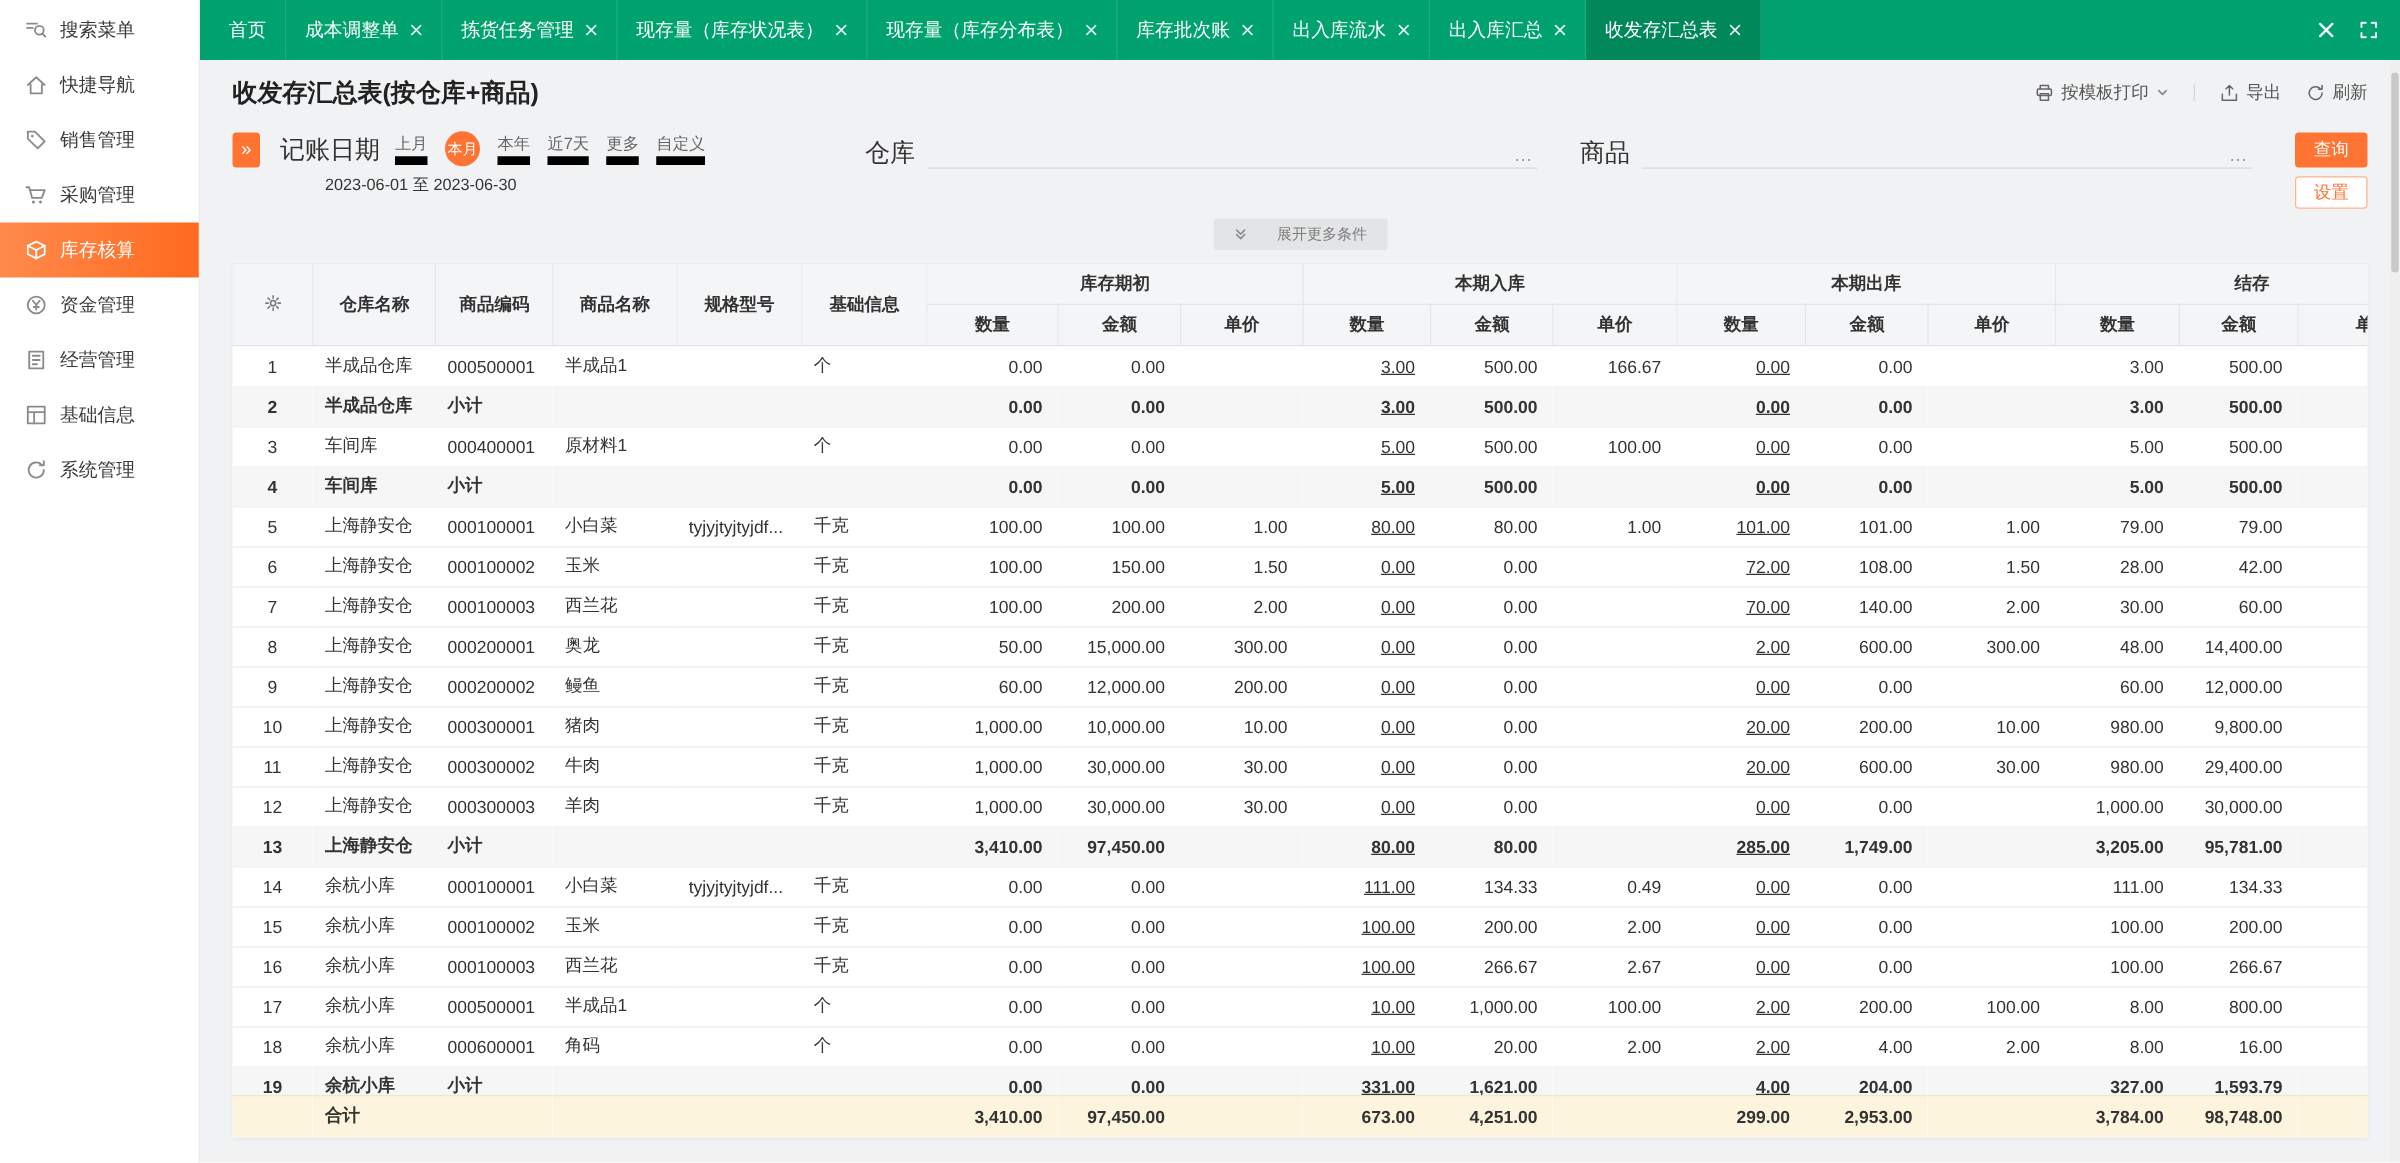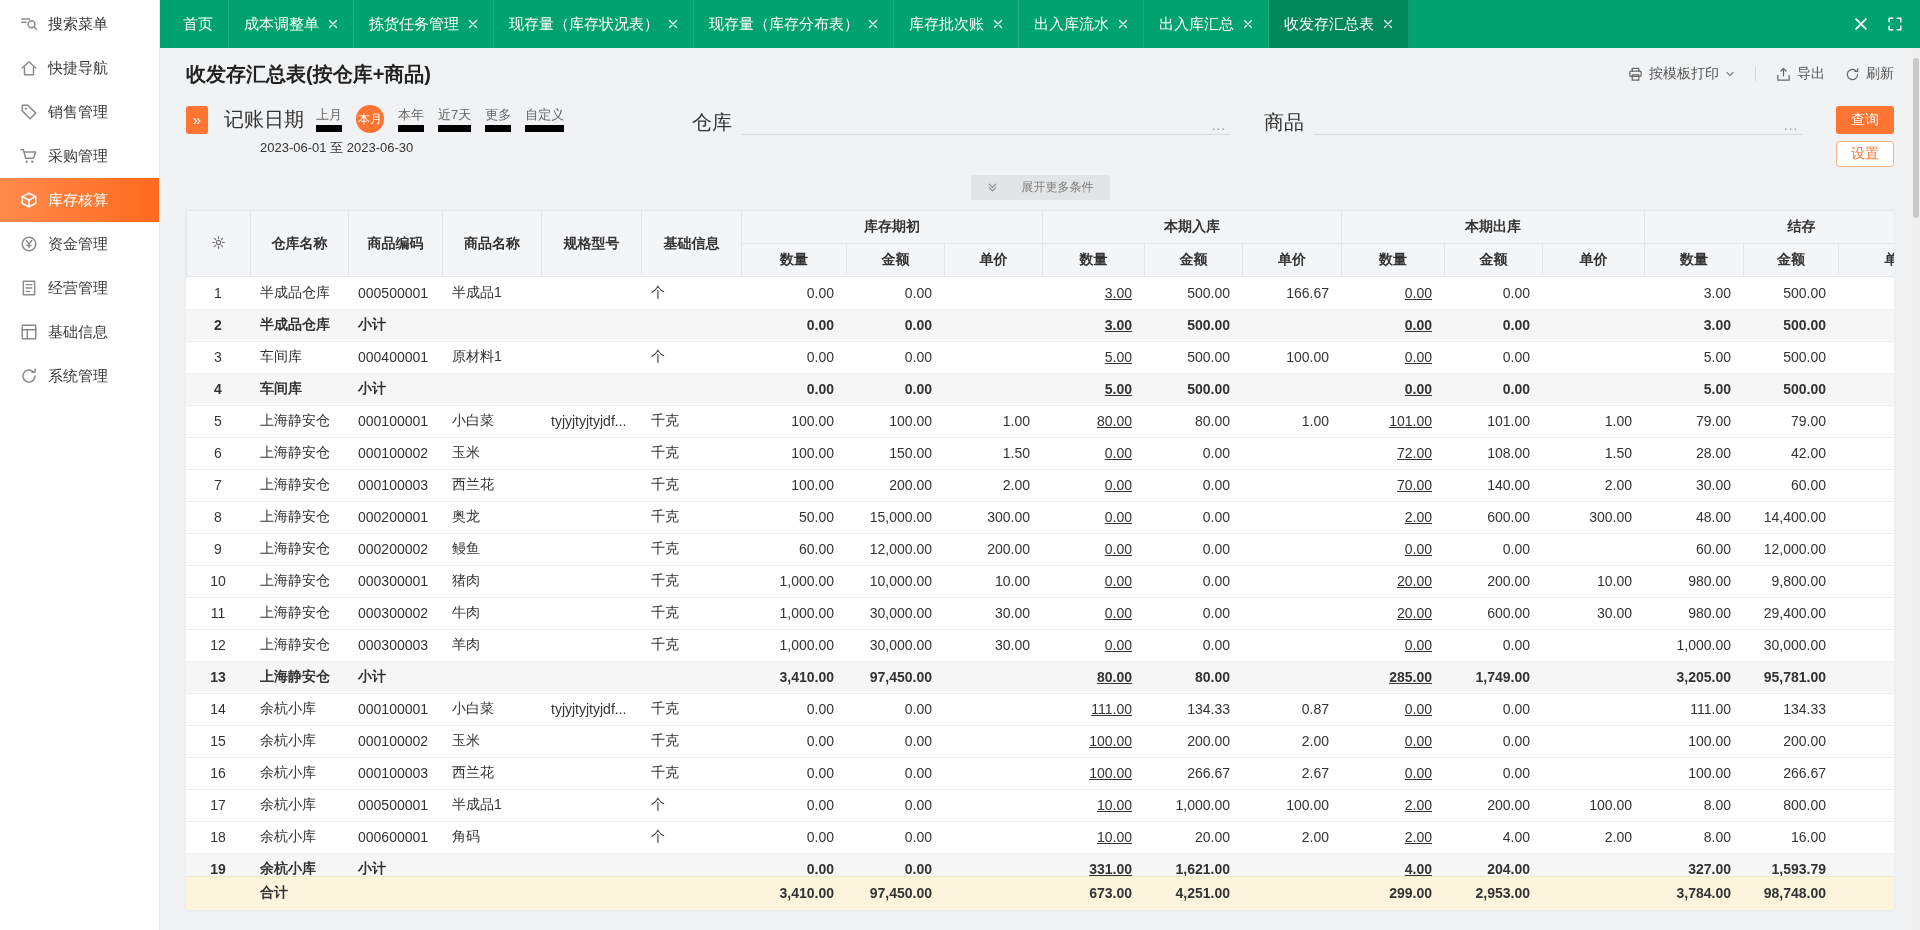--- a/index.html
+++ b/index.html
@@ -698,21 +698,21 @@
                 <td class="td-text">余杭小库</td>
                 <td class="td-text">000100001</td>
                 <td class="td-text">小白菜</td>
                 <td class="td-text">tyjyjtyjtyjdf...</td>
                 <td class="td-text">千克</td>
                 <td class="td-val">0.00</td>
                 <td class="td-val">0.00</td>
                 <td class="td-val"></td>
                 <td class="td-val"><span class="link">111.00</span></td>
                 <td class="td-val">134.33</td>
-                <td class="td-val">0.87</td>
+                <td class="td-val">0.49</td>
                 <td class="td-val"><span class="link">0.00</span></td>
                 <td class="td-val">0.00</td>
                 <td class="td-val"></td>
                 <td class="td-val">111.00</td>
                 <td class="td-val">134.33</td>
                 <td class="td-val"></td>
               </tr>
               <tr class="">
                 <td class="td-num">15</td>
                 <td class="td-text">余杭小库</td>

